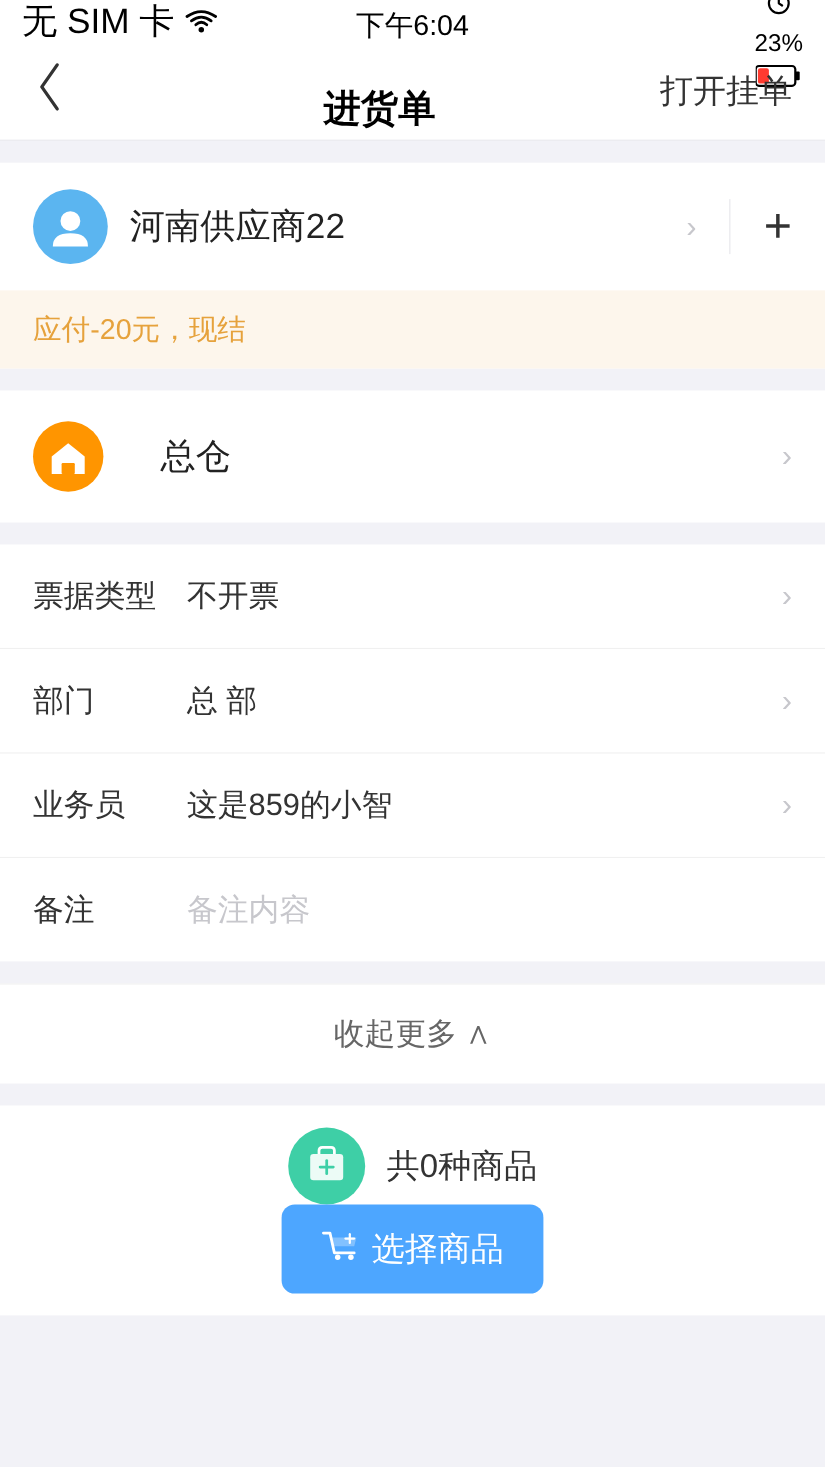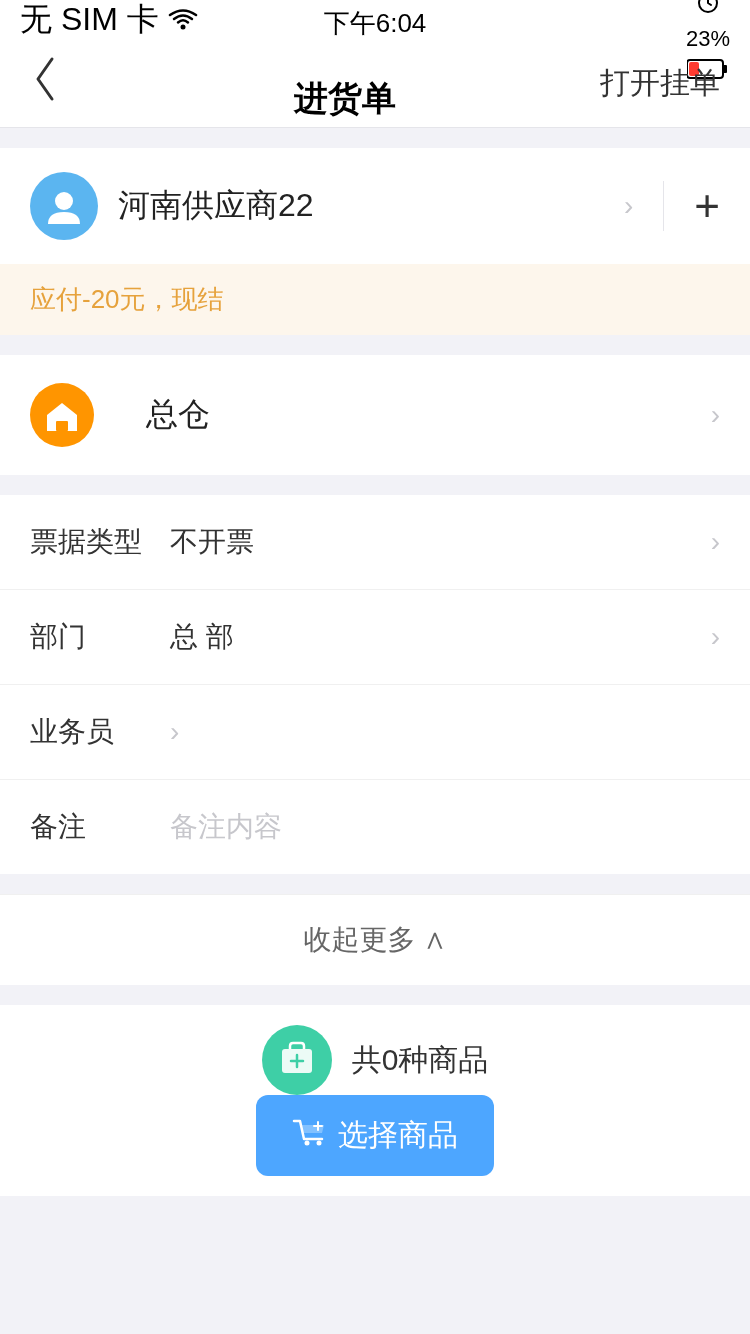--- a/index.html
+++ b/index.html
@@ -371,20 +371,21 @@
   </div>
 
   <div class="form-row">
     <span class="form-label">部门</span>
     <span class="form-value">总 部</span>
     <span class="form-chevron">›</span>
   </div>
 
   <div class="form-row">
     <span class="form-label">业务员</span>
+    <span class="form-value">这是859的小智</span>
     <span class="form-chevron">›</span>
   </div>
 
   <div class="form-row">
     <span class="form-label">备注</span>
     <span class="form-value placeholder">备注内容</span>
   </div>
 
 </div>
 

